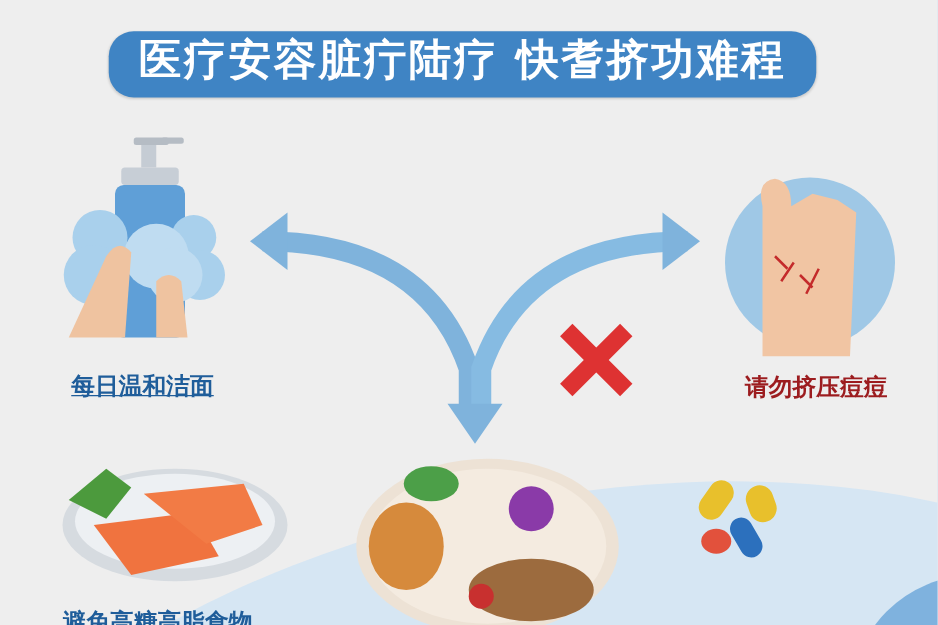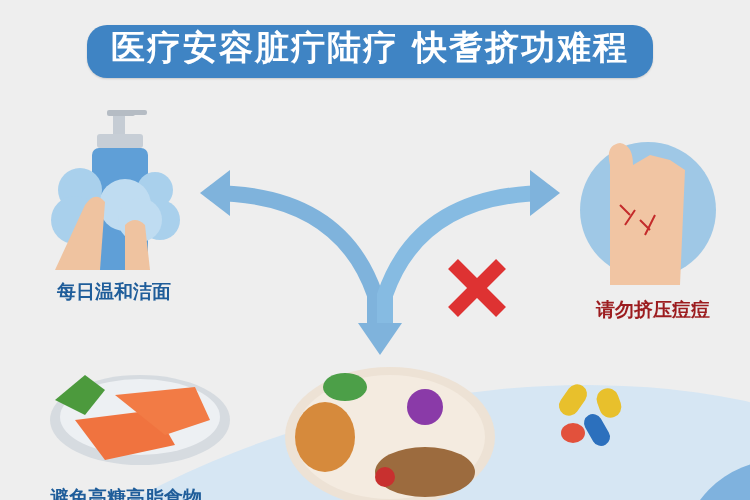--- a/index.html
+++ b/index.html
@@ -49,21 +49,21 @@
   <rect x="47" y="38" width="56" height="122" rx="7" fill="#5f9fd7"></rect>
   <circle cx="35" cy="80" r="22" fill="#a9d0ec"></circle>
   <circle cx="30" cy="110" r="24" fill="#a9d0ec"></circle>
   <circle cx="110" cy="80" r="18" fill="#a9d0ec"></circle>
   <circle cx="115" cy="110" r="20" fill="#a9d0ec"></circle>
   <circle cx="80" cy="95" r="26" fill="#bfdcf1"></circle>
   <circle cx="95" cy="110" r="22" fill="#bfdcf1"></circle>
   <path d="M10 160 L40 95 Q50 80 60 92 L55 160 Z" fill="#efc3a0"></path>
   <path d="M80 160 L80 115 Q90 105 100 115 L105 160 Z" fill="#efc3a0"></path>
 </svg>
-<div class="label label-blue" style="left:57px;top:279px;">每日温和洁面</div>
+<div class="label label-blue" style="left:57px;top:296px;text-decoration:underline;">每日温和洁面</div>
 
 <svg style="left:200px;top:165px;" width="360" height="200">
   <path d="M10 28 Q140 28 175 130 L175 160" stroke="#7fb3dc" stroke-width="16" fill="none"></path>
   <path d="M350 28 Q220 28 185 130 L185 160" stroke="#86bbe2" stroke-width="16" fill="none"></path>
   <polygon points="0,28 30,5 30,51" fill="#7fb3dc"></polygon>
   <polygon points="360,28 330,5 330,51" fill="#7fb3dc"></polygon>
   <polygon points="158,158 202,158 180,190" fill="#7fb3dc"></polygon>
 </svg>
 
 <svg style="left:447px;top:258px;" width="60" height="60">

